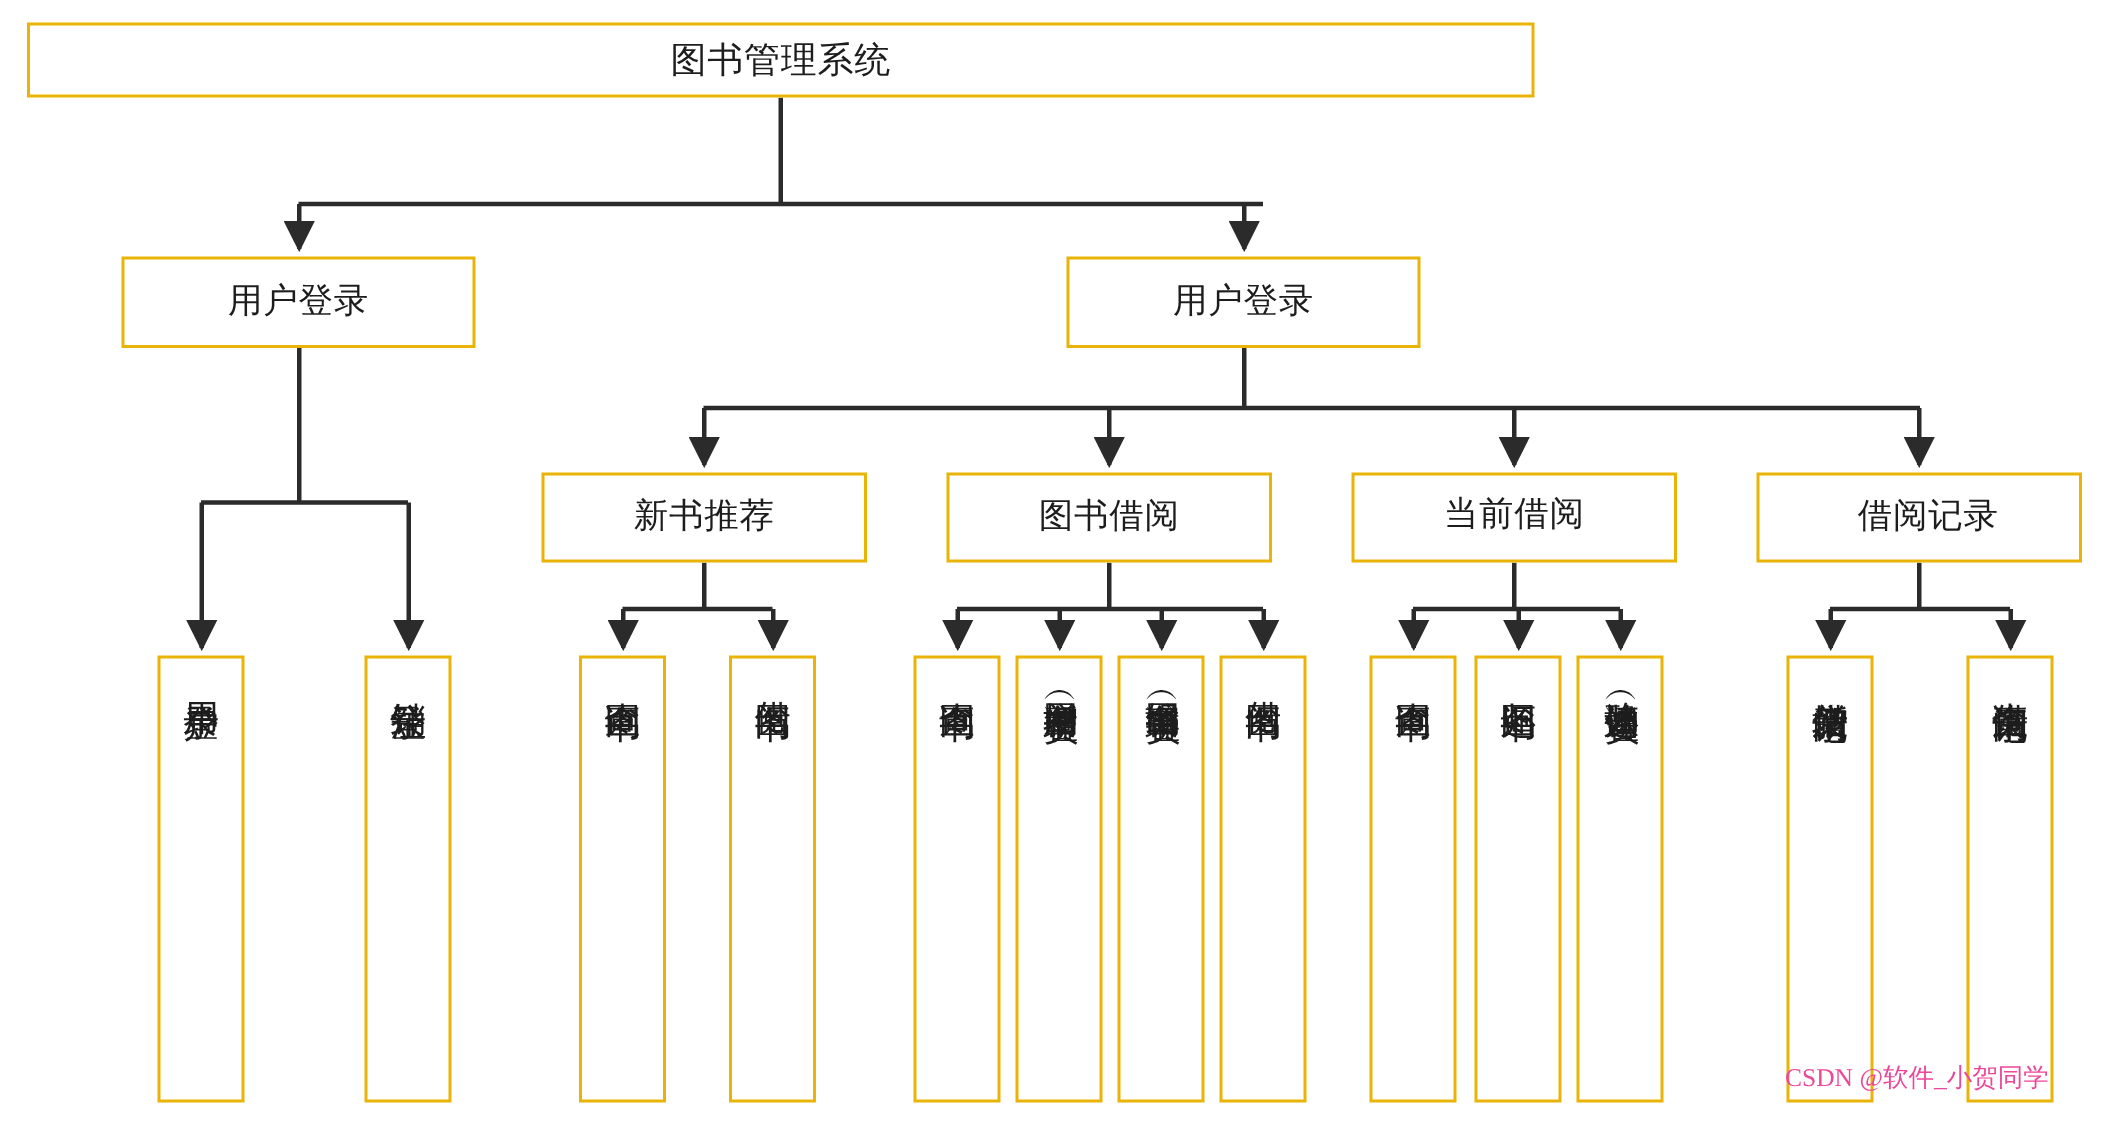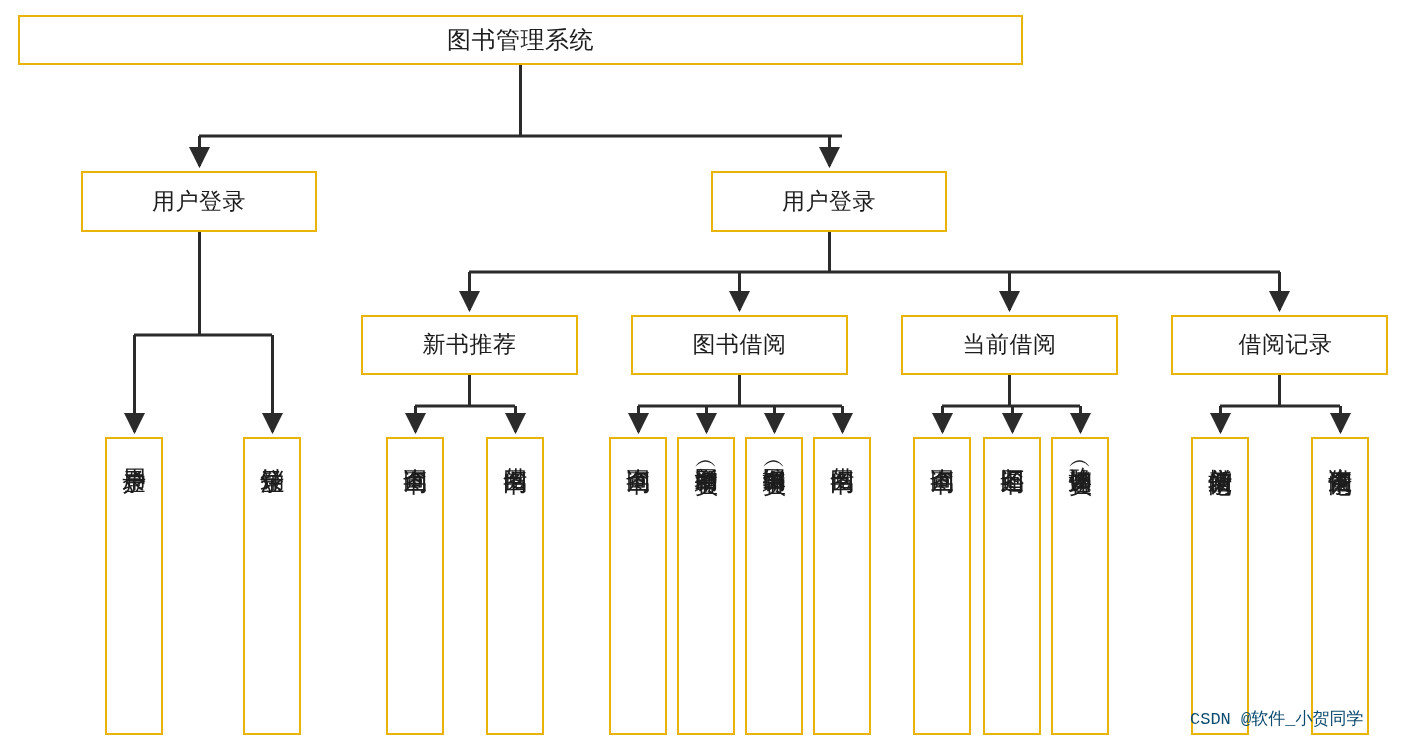--- a/index.html
+++ b/index.html
@@ -58,24 +58,24 @@
     writing-mode: vertical-rl;
     text-orientation: upright;
     font-size: 24px;
     line-height: 1.02;
     letter-spacing: 1px;
     white-space: nowrap;
   }
   .node.v.tall .lbl { font-size: 23px; }
   .watermark {
     position: absolute;
-    color: #0c4a6e;
+    color: #ec4899;
     font-size: 17px;
     white-space: nowrap;
-    font-family: Liberation Mono, monospace;
+    font-family: Liberation Serif, serif;
   }
 </style>
 </head>
 <body>
 
 <div id="canvas">
 
   <svg id="wires" viewBox="0 0 1405 747" xmlns="http://www.w3.org/2000/svg">
     <defs>
       <marker id="arrow" viewBox="0 0 10 10" refX="9" refY="5" markerWidth="7" markerHeight="7" orient="auto-start-reverse">
@@ -136,21 +136,21 @@
   <div class="node h" style="left:711px; top:171px; width:236px; height:61px;">
     <span class="lbl">用户登录</span>
   </div>
 
   <div class="node h" style="left:631px; top:315px; width:217px; height:60px;">
     <span class="lbl">图书借阅</span>
   </div>
   <div class="node h" style="left:361px; top:315px; width:217px; height:60px;">
     <span class="lbl">新书推荐</span>
   </div>
-  <div class="node h" style="left:901px; top:315px; width:217px; height:60px;">
+  <div class="node h" style="left:901px; top:315px; width:217px; height:60px;font-family:Liberation Mono, monospace;">
     <span class="lbl">当前借阅</span>
   </div>
   <div class="node h" style="left:1171px; top:315px; width:217px; height:60px;padding-left:12px;">
     <span class="lbl">借阅记录</span>
   </div>
 
   <div class="node v" style="left:105px; top:437px; width:58px; height:298px;">
     <span class="lbl">用户登录</span>
   </div>
   <div class="node v" style="left:243px; top:437px; width:58px; height:298px;">

